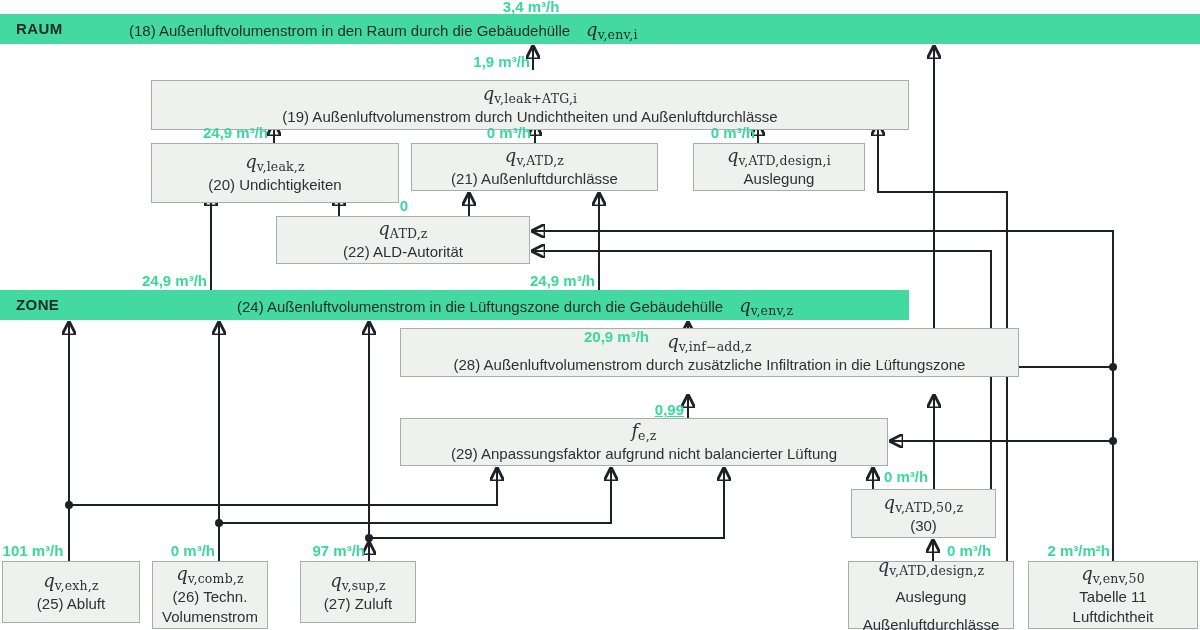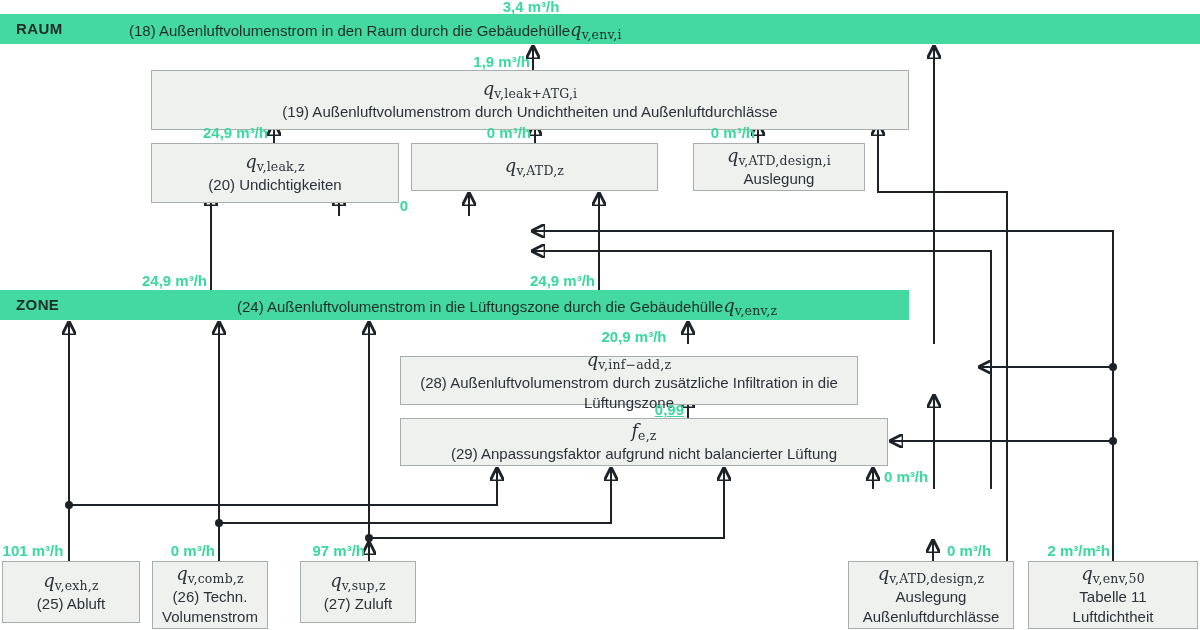--- a/index.html
+++ b/index.html
@@ -2,21 +2,21 @@
 <html><head>
 <meta charset="utf-8">
 <style>
   html,body{margin:0;padding:0;background:#ffffff;}
   #canvas{position:relative;width:1200px;height:630px;background:#fff;overflow:hidden;
           font-family:"Liberation Sans",sans-serif;
           --accent:#45d9a2; --value:#3ad79f; --line:#1c2228; --boxfill:#eff1ef; --boxborder:#a8aeae; --ink:#2b3137;}
   .banner{position:absolute;left:0;height:30px;background:var(--accent);color:#1f2b27;}
   .banner .tag{position:absolute;left:16px;top:6px;font-weight:bold;font-size:15px;letter-spacing:.4px;text-align:center;}
   .banner .content{position:absolute;top:5px;font-size:15px;white-space:nowrap;}
-  .banner .content .mathterm{margin-left:0;}
+  .banner .content .mathterm{margin-left:16px;}
   .box{position:absolute;background:var(--boxfill);border:1.5px solid var(--boxborder);box-sizing:border-box;
        display:flex;flex-direction:column;align-items:center;justify-content:center;
        color:var(--ink);font-size:15px;line-height:20px;text-align:center;}
   .mathline{line-height:22px;}
   .sym{font-family:"DejaVu Serif","Liberation Serif",serif;font-style:italic;font-size:18px;}
   .msub{font-family:"DejaVu Serif","Liberation Serif",serif;font-size:12.5px;position:relative;top:3px;letter-spacing:.2px;}
   .flow-label{position:absolute;color:var(--value);font-size:15px;font-weight:bold;line-height:15px;white-space:nowrap;}
   svg#wires{position:absolute;left:0;top:0;pointer-events:none;}
   svg#wires path{stroke:var(--line);stroke-width:2;fill:none;}
   svg#wires circle{fill:var(--line);stroke:none;}
@@ -76,89 +76,98 @@
     </span>
   </div>
 
   <div class="banner" style="top:290px;width:909px;">
     <span class="tag">ZONE</span>
     <span class="content" style="left:237px;">
       <span>(24) Außenluftvolumenstrom in die Lüftungszone durch die Gebäudehülle</span><span class="mathterm"><span class="sym">q</span><span class="msub">v,env,z</span></span>
     </span>
   </div>
 
-  <div class="box" style="left:151px;top:70px;width:758px;height:60px;">
+  <div class="box" style="left:151px;top:80px;width:758px;height:50px;">
     <div class="mathline"><span class="sym">q</span><span class="msub">v,leak+ATG,i</span></div>
     <div>(19) Außenluftvolumenstrom durch Undichtheiten und Außenluftdurchlässe</div>
   </div>
 
   <div class="box" style="left:151px;top:143px;width:248px;height:60px;">
     <div class="mathline"><span class="sym">q</span><span class="msub">v,leak,z</span></div>
     <div>(20) Undichtigkeiten</div>
   </div>
 
   <div class="box" style="left:411px;top:143px;width:247px;height:48px;">
     <div class="mathline"><span class="sym">q</span><span class="msub">v,ATD,z</span></div>
+    <div>(21) Außenluftdurchlässe</div>
   </div>
 
   <div class="box" style="left:673px;top:143px;width:172px;height:48px;margin-left:20px;">
     <div class="mathline"><span class="sym">q</span><span class="msub">v,ATD,design,i</span></div>
     <div>Auslegung</div>
   </div>
 
+  <div class="box" style="left:276px;top:216px;width:254px;height:48px;">
+    <div class="mathline"><span class="sym">q</span><span class="msub">ATD,z</span></div>
+    <div>(22) ALD-Autorität</div>
+  </div>
 
-  <div class="box" style="left:400px;top:356px;width:458px;height:49px;">
+  <div class="box" style="left:400px;top:328px;width:619px;height:49px;">
     <div class="mathline"><span class="sym">q</span><span class="msub">v,inf−add,z</span></div>
     <div>(28) Außenluftvolumenstrom durch zusätzliche Infiltration in die Lüftungszone</div>
   </div>
 
   <div class="box" style="left:400px;top:418px;width:488px;height:48px;justify-content:center;">
     <div class="mathline"><span class="sym">f</span><span class="msub">e,z</span></div>
     <div>(29) Anpassungsfaktor aufgrund nicht balancierter Lüftung</div>
   </div>
 
+  <div class="box" style="left:851px;top:489px;width:145px;height:49px;">
+    <div class="mathline"><span class="sym">q</span><span class="msub">v,ATD,50,z</span></div>
+    <div>(30)</div>
+  </div>
 
   <div class="box" style="left:2px;top:561px;width:138px;height:62px;">
     <div class="mathline"><span class="sym">q</span><span class="msub">v,exh,z</span></div>
     <div>(25) Abluft</div>
   </div>
 
   <div class="box" style="left:152px;top:561px;width:116px;height:68px;">
     <div class="mathline"><span class="sym">q</span><span class="msub">v,comb,z</span></div>
     <div>(26) Techn.</div>
     <div>Volumenstrom</div>
   </div>
 
   <div class="box" style="left:300px;top:561px;width:116px;height:62px;align-items:center;">
     <div class="mathline"><span class="sym">q</span><span class="msub">v,sup,z</span></div>
     <div>(27) Zuluft</div>
   </div>
 
-  <div class="box" style="left:848px;top:561px;width:166px;height:68px;">
+  <div class="box" style="left:848px;top:561px;width:166px;height:68px;gap:8px;">
     <div class="mathline"><span class="sym">q</span><span class="msub">v,ATD,design,z</span></div>
     <div>Auslegung</div>
     <div>Außenluftdurchlässe</div>
   </div>
 
   <div class="box" style="left:1028px;top:561px;width:170px;height:68px;">
     <div class="mathline"><span class="sym">q</span><span class="msub">v,env,50</span></div>
     <div>Tabelle 11</div>
     <div>Luftdichtheit</div>
   </div>
 
   <div id="labels">
       <div class="flow-label" style="left: 476px; top: -1px; width: 110px; text-align: center;">3,4 m³/h</div>
       <div class="flow-label" style="left: 430px; top: 54px; width: 100px; text-align: right;">1,9 m³/h</div>
       <div class="flow-label" style="left: 168px; top: 125px; width: 100px; text-align: right;">24,9 m³/h</div>
       <div class="flow-label" style="left: 431px; top: 125px; width: 100px; text-align: right;">0 m³/h</div>
       <div class="flow-label" style="left: 655px; top: 125px; width: 100px; text-align: right;">0 m³/h</div>
       <div class="flow-label" style="left: 330px; top: 198px; width: 78px; text-align: right;">0</div>
       <div class="flow-label" style="left: 107px; top: 273px; width: 100px; text-align: right;">24,9 m³/h</div>
       <div class="flow-label" style="left: 495px; top: 273px; width: 100px; text-align: right;">24,9 m³/h</div>
-      <div class="flow-label" style="left: 584px; top: 329px; width: 100px; text-align: center;">20,9 m³/h</div>
+      <div class="flow-label" style="left: 584px; top: 329px; width: 100px; text-align: left;">20,9 m³/h</div>
       <div class="flow-label" style="left: 584px; top: 402px; width: 100px; text-align: right; text-decoration: underline;">0,99</div>
       <div class="flow-label" style="left: 884px; top: 469px; width: 100px; text-align: left;">0 m³/h</div>
       <div class="flow-label" style="left: 947px; top: 543px; width: 100px; text-align: left;">0 m³/h</div>
       <div class="flow-label" style="left: 1012px; top: 543px; width: 98px; text-align: right;">2 m³/m²h</div>
       <div class="flow-label" style="left: 0px; top: 543px; width: 66px; text-align: center;">101 m³/h</div>
       <div class="flow-label" style="left: 115px; top: 543px; width: 100px; text-align: right;">0 m³/h</div>
       <div class="flow-label" style="left: 265px; top: 543px; width: 100px; text-align: right;">97 m³/h</div>
     </div>
 
 </div>

